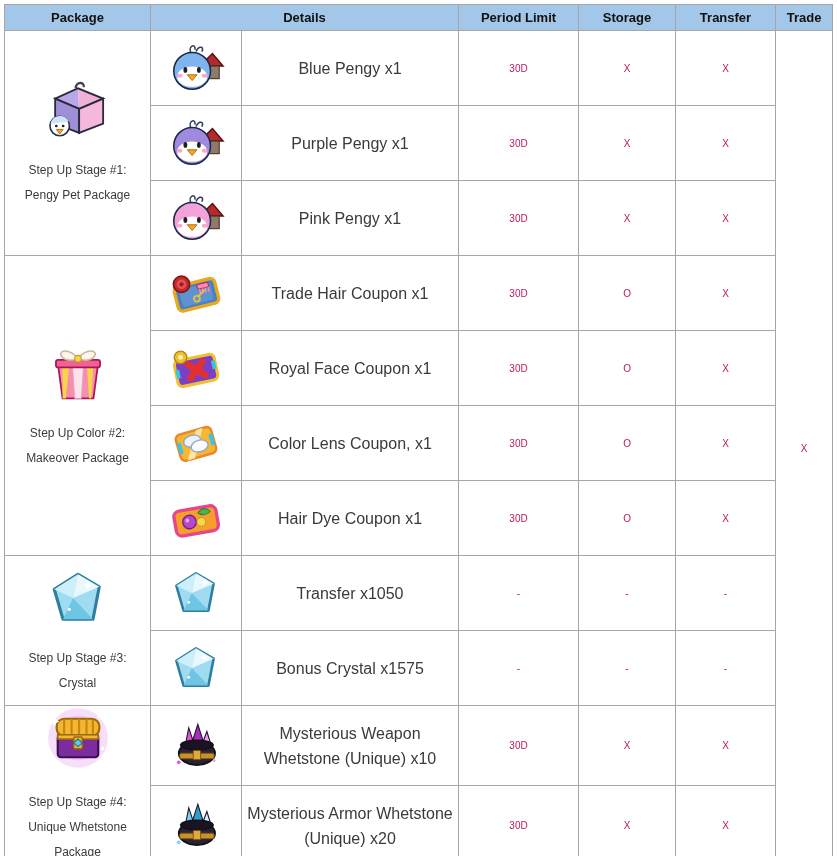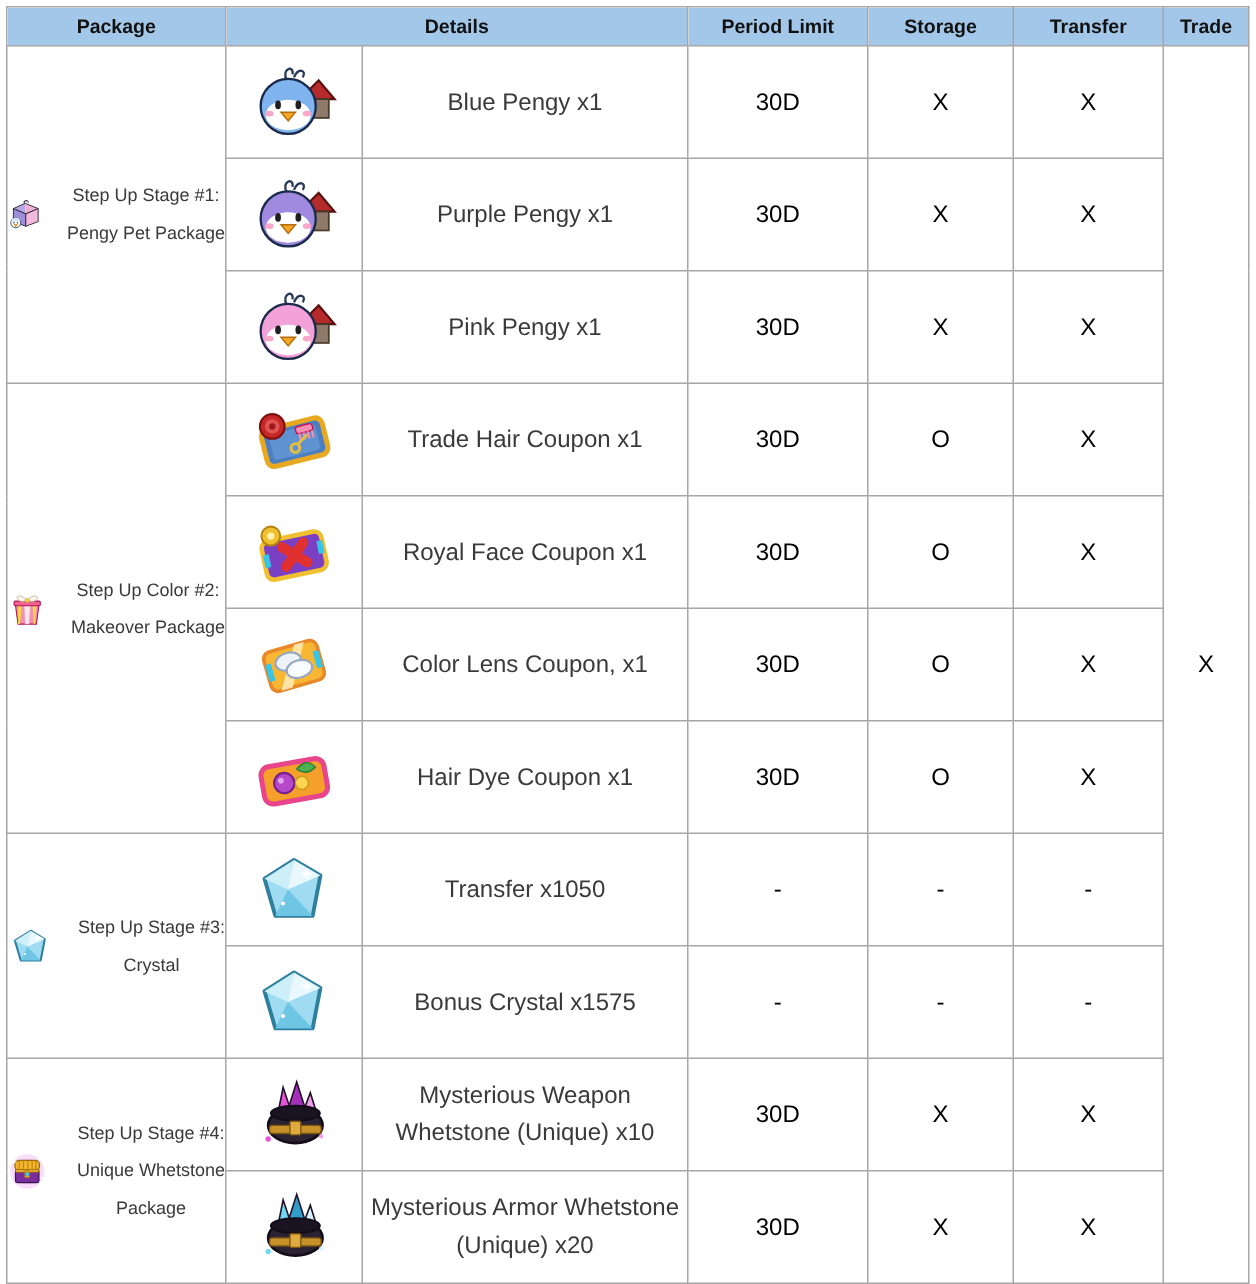--- a/index.html
+++ b/index.html
@@ -2,24 +2,24 @@
 <html><head>
 <meta charset="utf-8">
 <style>
   html,body{margin:0;padding:0;background:#fff;}
   body{font-family:"Liberation Sans","DejaVu Sans",sans-serif;color:#3a3a3a;}
   .wrap{padding:4px;}
   table.pkg{border-collapse:collapse;table-layout:fixed;width:828px;}
   table.pkg td,table.pkg th{border:1px solid #a6a6a6;padding:0;vertical-align:middle;text-align:center;overflow:hidden;}
   thead th{background:#a3c7e8;font-size:13px;font-weight:bold;color:#111;height:25px;}
   tbody tr{height:75px;}
-  .cell-text{font-size:16px;line-height:25px;color:#000000;}
+  .cell-text{font-size:10px;line-height:25px;color:#be185d;}
   .item-name{font-size:16px;line-height:25px;padding:0 10px;}
   .pkg-cell{vertical-align:middle;}
-  .pkg-stack{display:flex;flex-direction:row;align-items:center;justify-content:center;gap:16px;}
+  .pkg-stack{display:flex;flex-direction:column;align-items:center;justify-content:center;gap:16px;}
   .pkg-stack.tight{gap:20px;}
   .pkg-label div{font-size:12px;line-height:25px;white-space:nowrap;}
   .icon-lg{width:70px;height:64px;display:block;}
   .icon-md{width:58px;height:52px;display:block;margin:0 auto;}
 </style>
 </head>
 <body>
 
 <svg width="0" height="0" style="position:absolute">
   <defs>

